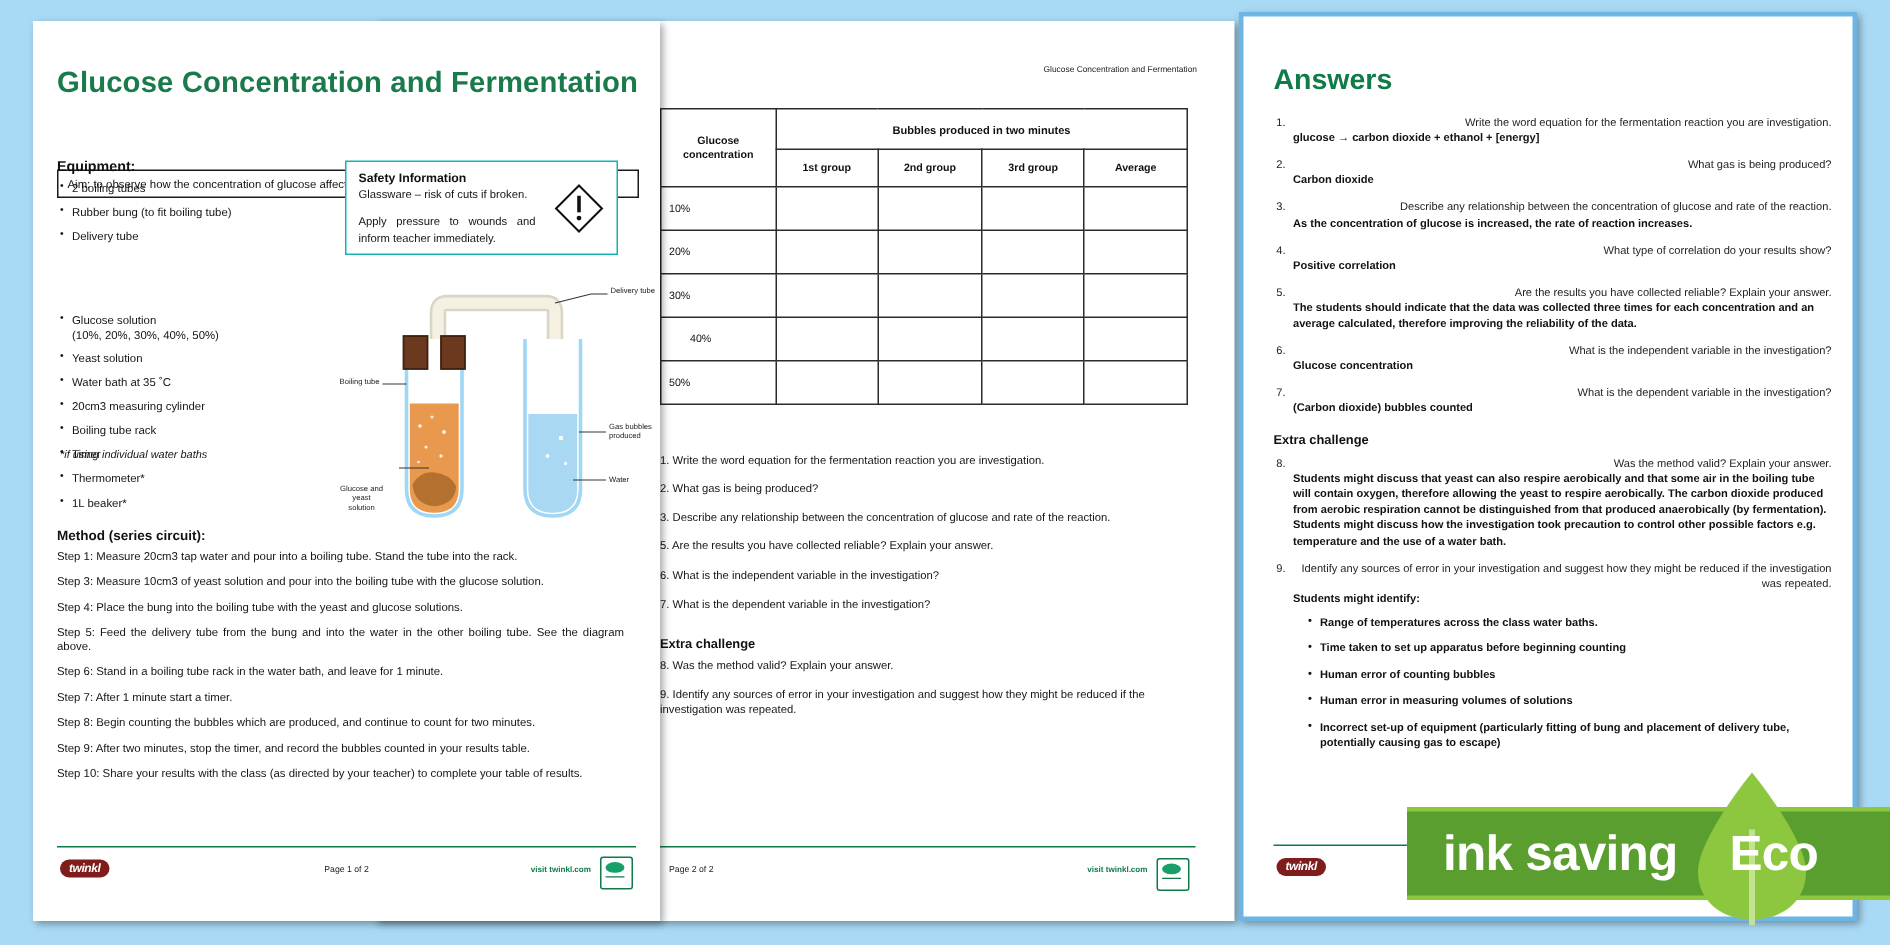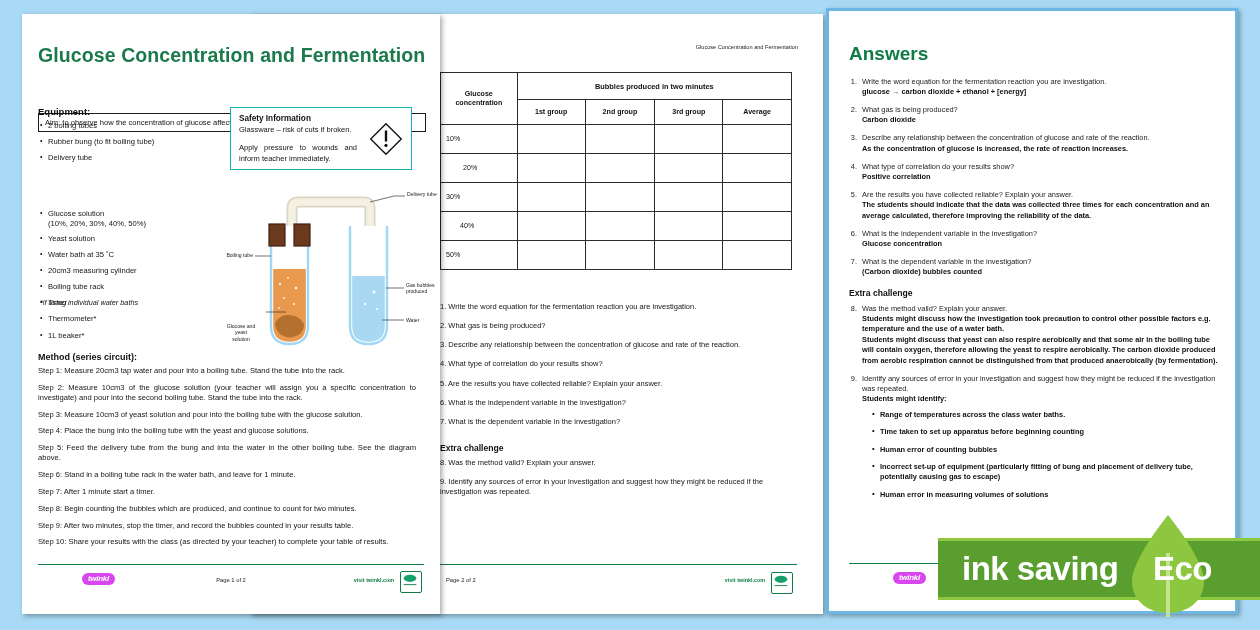--- a/index.html
+++ b/index.html
@@ -67,37 +67,37 @@
   .qlist{font-size:7.5px;color:#151515;line-height:1.35;}
   .qlist div{margin-bottom:9px;}
   .qh{font-size:8.6px;font-weight:bold;color:#111;margin-bottom:5px;}
 
   
   .ah{color:#0f7b46;font-size:19px;font-weight:bold;}
   .anum{display:flex;margin-bottom:7.5px;}
   .anum .n{width:13px;flex:0 0 13px;font-size:7.4px;color:#222;text-align:right;
            padding-right:5px;box-sizing:border-box;}
   .anum .bd{flex:1;}
-  .q{font-size:7.4px;color:#222;line-height:1.38;}
+  .q{font-size:7.4px;color:#222;line-height:1.38;text-align:right;}
   .a{font-size:7.4px;color:#111;font-weight:bold;line-height:1.42;}
   .exh{font-size:8.6px;font-weight:bold;color:#111;margin:10px 0 6px 0;}
   .sublist{margin:5px 0 0 10px;}
   .sublist .sb{font-size:7.4px;font-weight:bold;color:#111;
                position:relative;padding-left:8px;margin-bottom:7.5px;line-height:1.35;}
   .sublist .sb:before{content:"\2022";position:absolute;left:0;top:-1px;}
 
   
   .footer{position:absolute;left:0;right:0;bottom:0;height:42px;}
   .frule{position:absolute;left:0;right:0;top:0;height:1.4px;background:#0f7b46;}
   .fpage{position:absolute;top:13px;left:0;right:0;text-align:center;
          font-size:5.8px;color:#222;}
   .fvisit{position:absolute;top:13px;font-size:5.4px;font-weight:bold;color:#0f7b46;}
   .tw-logo{position:absolute;font-size:8px;font-weight:bold;color:#fff;
-           background:#d946ef;border-radius:9px;padding:1px 6px 2px 6px;
-           font-style:italic;letter-spacing:-.3px;margin-left:42px;}
+           background:#7f1d1d;border-radius:9px;padding:1px 6px 2px 6px;
+           font-style:italic;letter-spacing:-.3px;}
   .tw-stamp{position:absolute;width:20px;height:20px;border:1px solid #0f7b46;
             border-radius:2px;}
 
   
   #eco{position:absolute;z-index:60;left:938px;top:517px;width:322px;height:92px;}
   .eco-band{position:absolute;left:0;top:21px;width:322px;height:56px;
             background:#5a9e2f;border-top:3px solid #8dc63f;border-bottom:3px solid #8dc63f;}
   .eco-text{position:absolute;top:33px;left:24px;font-size:33px;color:#fff;
             font-weight:bold;letter-spacing:-.5px;}
   .eco-text2{position:absolute;top:33px;left:215px;font-size:33px;color:#fff;
@@ -130,21 +130,21 @@
       </thead>
       <tbody>
         <tr>
             <td style="height:26px;padding-left:5px;margin-left:20px;">10%</td>
             <td></td>
             <td></td>
             <td></td>
             <td></td>
           </tr>
         <tr>
-            <td style="height:26px;padding-left:22px;">20%</td>
+            <td style="height:26px;padding-left:5px;">20%</td>
             <td></td>
             <td></td>
             <td></td>
             <td></td>
           </tr>
         <tr>
             <td style="height:26px;padding-left:5px;">30%</td>
             <td></td>
             <td></td>
             <td></td>
@@ -165,21 +165,20 @@
             <td></td>
           </tr>
       </tbody>
     </table>
 
     <div style="position:absolute;left:190px;top:288px;width:352px;">
       <div class="qlist">
         <div>1. Write the word equation for the fermentation reaction you are investigation.</div>
         <div>2. What gas is being produced?</div>
         <div>3. Describe any relationship between the concentration of glucose and rate of the reaction.</div>
-        <div>4. What type of correlation do your results show?</div>
         <div>5. Are the results you have collected reliable? Explain your answer.</div>
         <div>6. What is the independent variable in the investigation?</div>
         <div>7. What is the dependent variable in the investigation?</div>
       </div>
       <div class="qh" style="margin-top:16px;">Extra challenge</div>
       <div class="qlist">
         <div>8. Was the method valid? Explain your answer.</div>
         <div>9. Identify any sources of error in your investigation and suggest how they might be reduced if the investigation was repeated.</div>
       </div>
     </div>
@@ -269,21 +268,20 @@
     <div class="dlabel" style="left:198px;top:309px;text-align:center;width:42px;white-space:pre-line;">Glucose and
 yeast
 solution</div>
     <div class="dlabel" style="left:384px;top:268px;white-space:pre-line;">Gas bubbles
 produced</div>
     <div class="dlabel" style="left:384px;top:303px;">Water</div>
 
     <div style="position:absolute;left:16px;top:338px;width:378px;">
       <div class="method-h">Method (series circuit):</div>
       <div class="step">Step 1: Measure 20cm3 tap water and pour into a boiling tube. Stand the tube into the rack.</div>
-      <div class="step">Step 2: Measure 10cm3 of the glucose solution (your teacher will assign you a specific concentration to investigate) and pour into the second boiling tube. Stand the tube into the rack.</div>
       <div class="step">Step 3: Measure 10cm3 of yeast solution and pour into the boiling tube with the glucose solution.</div>
       <div class="step">Step 4: Place the bung into the boiling tube with the yeast and glucose solutions.</div>
       <div class="step">Step 5: Feed the delivery tube from the bung and into the water in the other boiling tube. See the diagram above.</div>
       <div class="step">Step 6: Stand in a boiling tube rack in the water bath, and leave for 1 minute.</div>
       <div class="step">Step 7: After 1 minute start a timer.</div>
       <div class="step">Step 8: Begin counting the bubbles which are produced, and continue to count for two minutes.</div>
       <div class="step">Step 9: After two minutes, stop the timer, and record the bubbles counted in your results table.</div>
       <div class="step">Step 10: Share your results with the class (as directed by your teacher) to complete your table of results.</div>
     </div>
 
@@ -354,36 +352,36 @@
           <div class="a">(Carbon dioxide) bubbles counted</div>
         </div>
       </div>
 
       <div class="exh">Extra challenge</div>
 
       <div class="anum">
         <div class="n">8.</div>
         <div class="bd">
           <div class="q">Was the method valid? Explain your answer.</div>
+          <div class="a">Students might discuss that yeast can also respire aerobically and that some air in the boiling tube will contain oxygen, therefore allowing the yeast to respire aerobically. The carbon dioxide produced from aerobic respiration cannot be distinguished from that produced anaerobically (by fermentation).</div>
           <div class="a">Students might discuss how the investigation took precaution to control other possible factors e.g. temperature and the use of a water bath.</div>
-          <div class="a">Students might discuss that yeast can also respire aerobically and that some air in the boiling tube will contain oxygen, therefore allowing the yeast to respire aerobically. The carbon dioxide produced from aerobic respiration cannot be distinguished from that produced anaerobically (by fermentation).</div>
         </div>
       </div>
 
       <div class="anum">
         <div class="n">9.</div>
         <div class="bd">
           <div class="q">Identify any sources of error in your investigation and suggest how they might be reduced if the investigation was repeated.</div>
           <div class="a">Students might identify:</div>
           <div class="sublist">
             <div class="sb">Range of temperatures across the class water baths.</div>
             <div class="sb">Time taken to set up apparatus before beginning counting</div>
             <div class="sb">Human error of counting bubbles</div>
+            <div class="sb">Human error in measuring volumes of solutions</div>
             <div class="sb">Incorrect set-up of equipment (particularly fitting of bung and placement of delivery tube, potentially causing gas to escape)</div>
-            <div class="sb">Human error in measuring volumes of solutions</div>
           </div>
         </div>
       </div>
     </div>
 
     <div class="footer" style="left:20px;right:20px;bottom:6px;">
       <div class="frule"></div>
       <div class="tw-logo" style="left:2px;top:9px;">twinkl</div>
     </div>
   </div>

